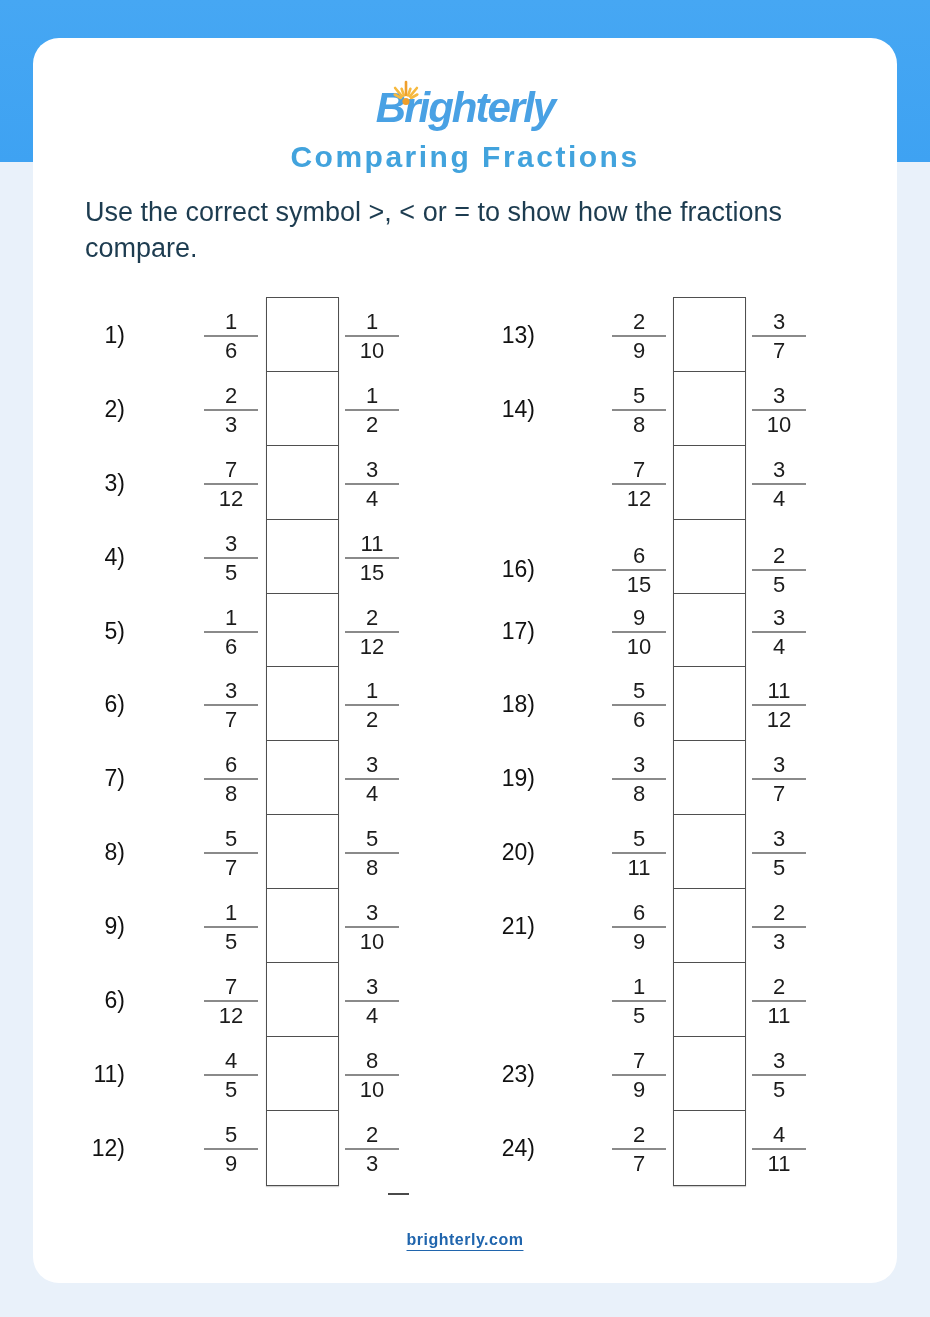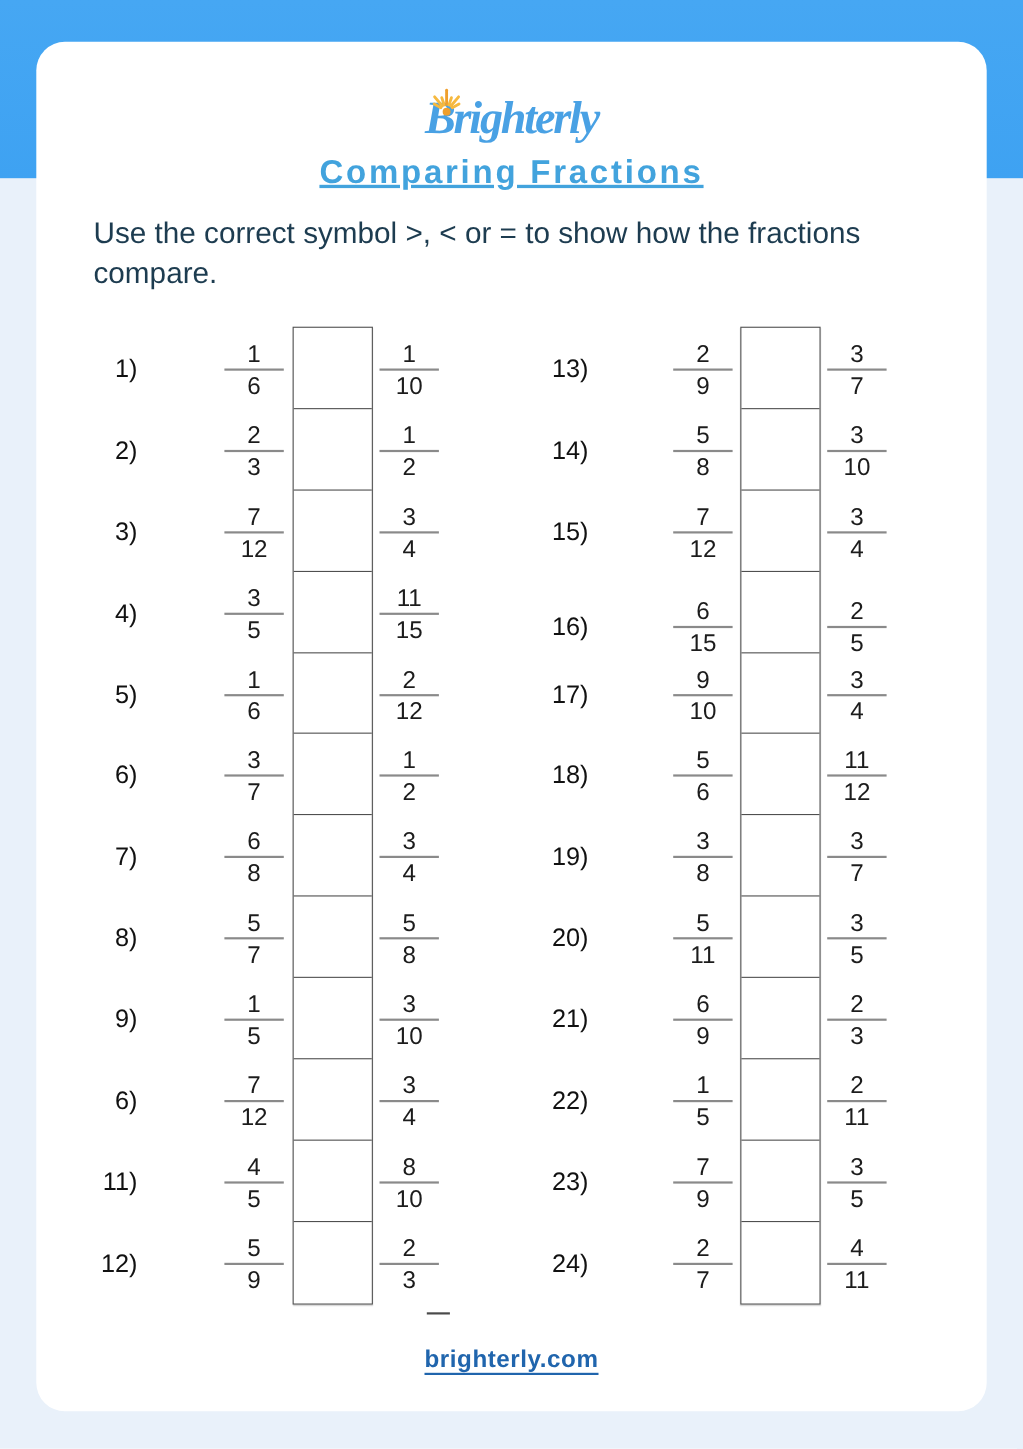--- a/index.html
+++ b/index.html
@@ -29,29 +29,29 @@
   .card{
     position:absolute;left:33px;top:38px;width:864px;height:1245px;
     background:#ffffff;border-radius:26px;
   }
   
   .logo-wrap{
     position:absolute;top:18px;left:0;width:100%;height:96px;text-align:center;
   }
   .logo-text{
     display:inline-block;position:relative;margin-top:28px;
-    font-family:Liberation Serif, serif;font-style:italic;font-weight:bold;
+    font-family:Liberation Sans, sans-serif;font-style:italic;font-weight:bold;
     font-size:42px;line-height:48px;color:var(--logo-blue);letter-spacing:-2px;
   }
   .sun{position:absolute;left:21%;top:-22px;}
   
   .title{
     position:absolute;top:102px;left:0;width:100%;text-align:center;
     box-sizing:border-box;
-    font-weight:bold;font-size:30px;letter-spacing:2.5px;color:var(--title-blue);text-decoration:underline;
+    font-weight:bold;font-size:30px;letter-spacing:2.5px;color:var(--title-blue);
   }
   
   .instructions{
     position:absolute;top:156px;left:52px;width:700px;
     font-size:27px;line-height:36px;color:var(--ink);
   }
   
   .problems{
     position:absolute;top:259px;left:0;width:100%;height:900px;
   }
@@ -91,21 +91,21 @@
   }
   .answer-box:last-child{border-bottom:none;}
   .stray-dash{
     position:absolute;left:355px;top:1155px;width:21px;height:2px;background:#4a4a4a;
   }
   
   .footer{
     position:absolute;left:0;bottom:34px;width:100%;text-align:center;
   }
   .footer a{
-    color:var(--link-blue);font-size:22px;font-weight:bold;letter-spacing:0.5px;
+    color:var(--link-blue);font-size:16px;font-weight:bold;letter-spacing:0.5px;
     text-decoration:underline;text-underline-offset:5px;
   }
 </style>
 </head>
 <body>
 
 <div class="page">
   <div class="top-band"></div>
 
   <div class="card">
@@ -310,21 +310,20 @@
               <div class="fbar"></div>
               <div class="den">8</div>
             </div>
             <div class="frac frac-b">
               <div class="num">3</div>
               <div class="fbar"></div>
               <div class="den">10</div>
             </div>
           </div>
           <div class="p-row" style="top: 147.8px;">
-            <div class="p-label">15)</div>
             <div class="frac frac-a">
               <div class="num">7</div>
               <div class="fbar"></div>
               <div class="den">12</div>
             </div>
             <div class="frac frac-b">
               <div class="num">3</div>
               <div class="fbar"></div>
               <div class="den">4</div>
             </div>
@@ -401,21 +400,20 @@
               <div class="fbar"></div>
               <div class="den">9</div>
             </div>
             <div class="frac frac-b">
               <div class="num">2</div>
               <div class="fbar"></div>
               <div class="den">3</div>
             </div>
           </div>
           <div class="p-row" style="top: 665.1px;">
-            <div class="p-label">22)</div>
             <div class="frac frac-a">
               <div class="num">1</div>
               <div class="fbar"></div>
               <div class="den">5</div>
             </div>
             <div class="frac frac-b">
               <div class="num">2</div>
               <div class="fbar"></div>
               <div class="den">11</div>
             </div>

